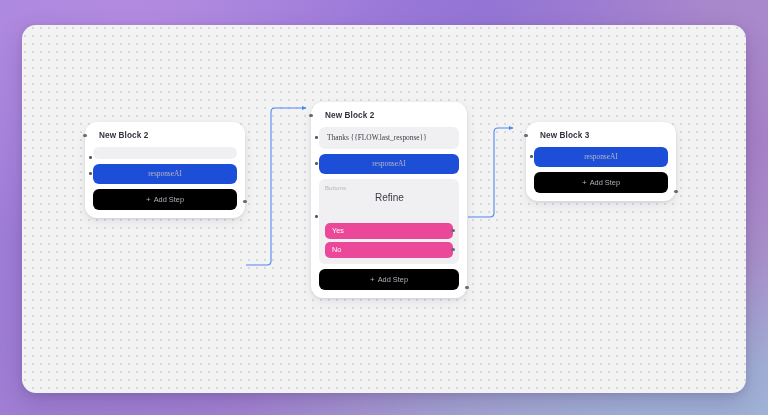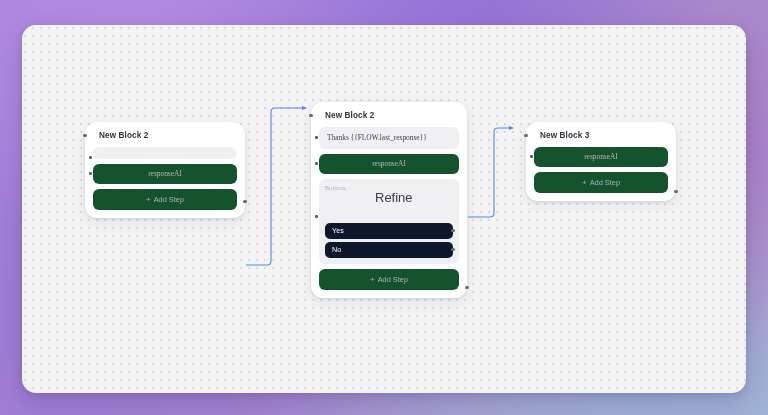--- a/index.html
+++ b/index.html
@@ -107,55 +107,55 @@
     font-size: 5.9px;
     color: #b2b2bb;
     line-height: 8px;
     margin-bottom: 1px;
     letter-spacing: 0.15px;
   }
 
   .step-text { display: block; font-family: Liberation Serif, serif; }
 
   .step.muted {
-    background: #14532d;
+    background: #1d4ed8;
     text-align: center;
     color: #b6b6bf;
     padding: 5px 8px;
     font-size: 7.4px;
   }
 
   .step.buttons {
     padding: 5px 6px 6px 6px;
   }
   .step.buttons .sub {
-    font-size: 13px;
+    font-size: 10px;
     color: #3c3c46;
     line-height: 10px;
     margin-left: 2px;
     margin-bottom: 20px;
     padding-left: 48px;
   }
 
   .btn-choice {
     position: relative;
-    background: #0f172a;
+    background: #ec4899;
     color: #ffffff;
     border-radius: 5px;
     font-size: 7.2px;
     line-height: 10px;
     padding: 3px 7px;
     margin-top: 3px;
     box-sizing: border-box;
     cursor: pointer;
   }
   .btn-choice:first-of-type { margin-top: 3px; }
 
   .add-step {
-    background: #14532d;
+    background: #000000;
     border: 1px dashed rgba(0,0,0,0.04);
     border-radius: 6px;
     text-align: center;
     font-size: 7.4px;
     color: #b0b0ba;
     padding: 5px 8px;
     margin-top: 5px;
     cursor: pointer;
     box-sizing: border-box;
   }

